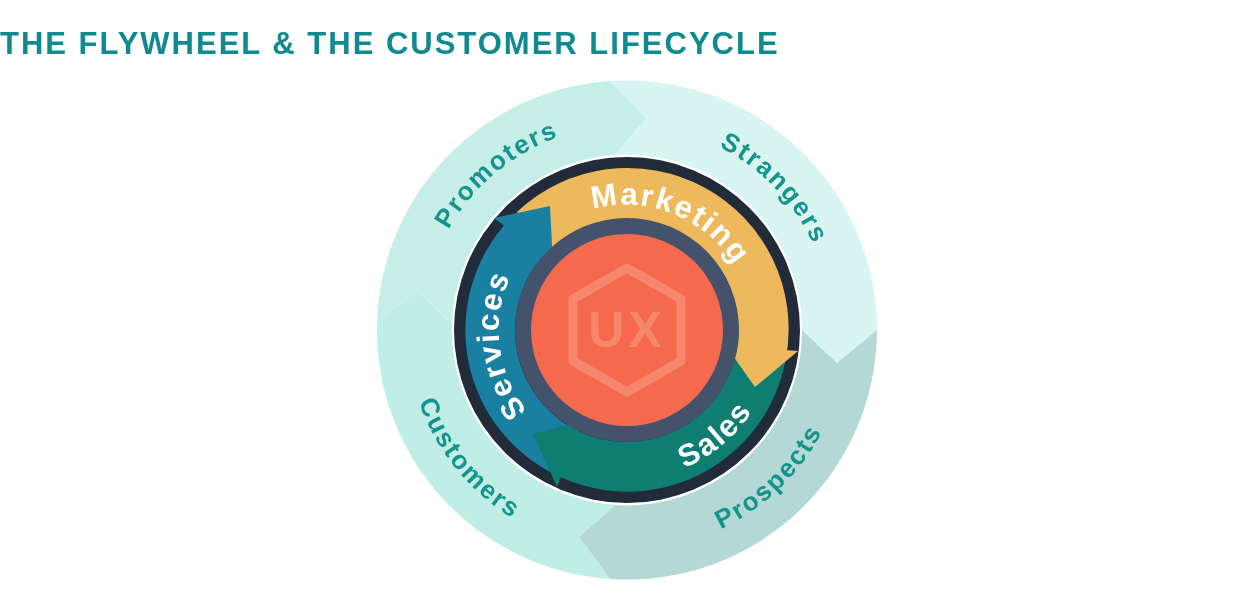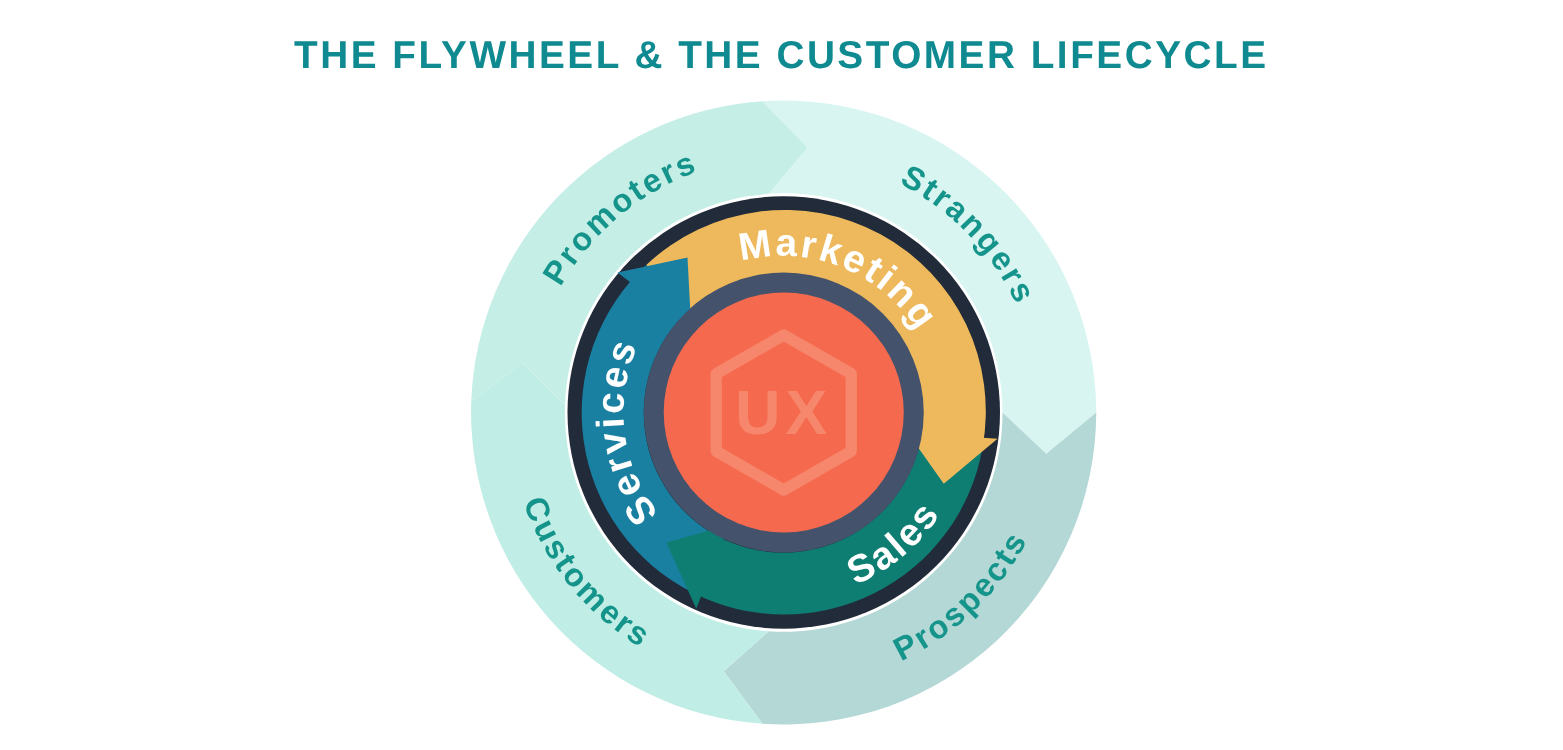--- a/index.html
+++ b/index.html
@@ -16,21 +16,21 @@
     width: 1250px;
     height: 600px;
     background: #ffffff;
   }
   .page-title {
     position: absolute;
     top: 26px;
     left: 0;
     width: 100%;
     margin: 0;
-    text-align: center;
+    text-align: left;
     font-size: 31px;
     font-weight: 800;
     letter-spacing: 2px;
     font-family: "Liberation Sans", "DejaVu Sans", sans-serif;
   }
   svg.flywheel {
     position: absolute;
     top: 0;
     left: 0;
   }

